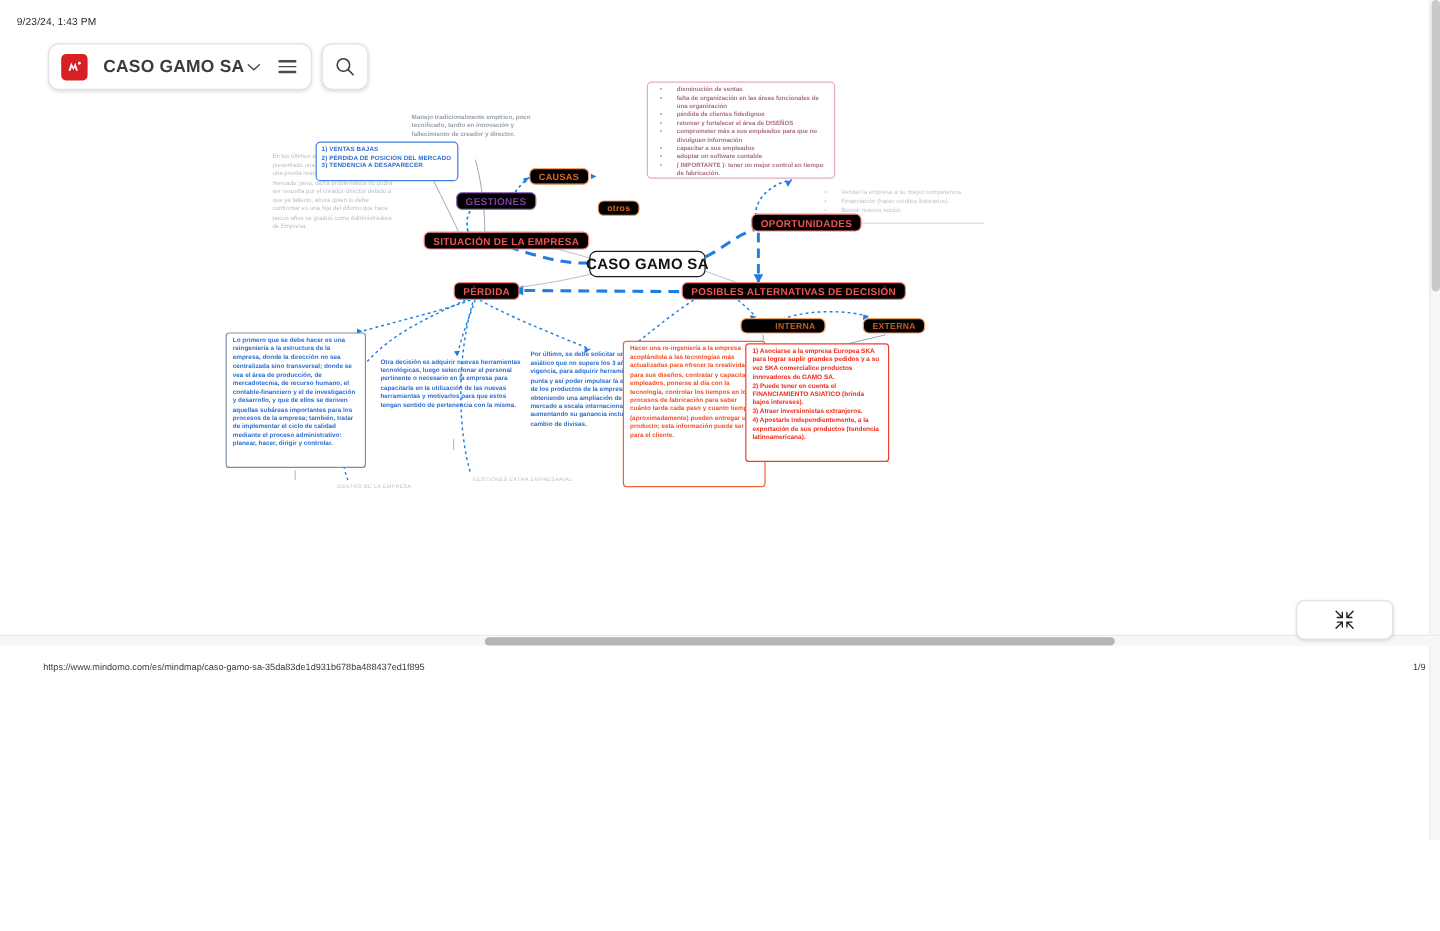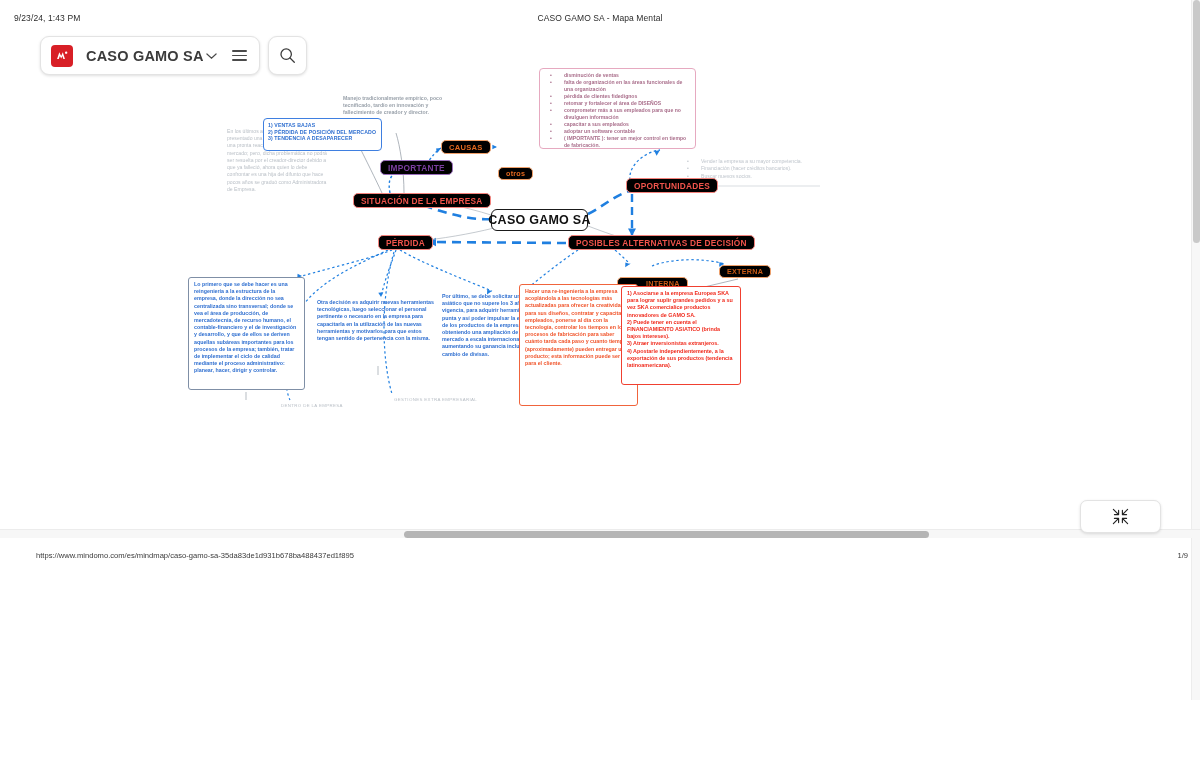--- a/index.html
+++ b/index.html
@@ -74,21 +74,21 @@
     color: #111; font-size: 12.5px; font-weight: bold;
     background: #fff;
   }
   .n-sit   { left: 353px; top: 193px; height: 15px; color:#f0544c; border-color:#f5827c; font-size: 8.3px; }
   .n-opo   { left: 626px; top: 178px; height: 15px; color:#f0544c; border-color:#f5827c; font-size: 8.3px; }
   .n-dec   { left: 378px; top: 235px; height: 15px; color:#f0544c; border-color:#f5827c; font-size: 8.3px; }
   .n-alt   { left: 568px; top: 235px; height: 15px; color:#f0544c; border-color:#f5827c; font-size: 8.3px; }
   .n-prob  { left: 380px; top: 160px; height: 15px; color:#7b3fa0; border-color:#9b6fbe; font-size: 8.3px; }
   .n-cau   { left: 441px; top: 140px; height: 14px; color:#e2681f; border-color:#f0a06a; font-size: 7.6px; }
   .n-otr   { left: 498px; top: 141px; height: 13px; color:#e2681f; border-color:#f0a06a; font-size: 7.2px; margin-top: 26px; }
-  .n-int   { left: 617px; top: 277px; height: 13px; color:#c85a16; border-color:#f0a06a; font-size: 7.2px; padding-left: 28px; }
+  .n-int   { left: 617px; top: 265px; height: 13px; color:#c85a16; border-color:#f0a06a; font-size: 7.2px; padding-left: 28px; }
   .n-ext   { left: 719px; top: 265px; height: 13px; color:#c85a16; border-color:#f0a06a; font-size: 7.2px; }
 
   
   .tbox { position: absolute; line-height: 1.28; }
   .tbox p { margin: 0; }
   .bul { display: flex; gap: 0; }
   .bul .b { width: 20px; flex: 0 0 20px; text-align: left; padding-left: 6px; }
 
   
   .box-blue {
@@ -198,21 +198,20 @@
   }
   .print-ftr.left  { left: 12px; margin-left: 24px; }
   .print-ftr.right { right: 12px; }
 </style>
 </head>
 <body>
 
 <div id="page">
 
   <div class="print-hdr left">9/23/24, 1:43 PM</div>
-  <div class="print-hdr mid">CASO GAMO SA - Mapa Mental</div>
 
   <div class="toolbar">
     <div class="tb-pill">
       <span class="logo-sq">
         <svg width="15" height="15" viewBox="0 0 16 16">
           <path d="M2.2 11.6 L4.6 4.4 L6.6 8.4 L8.3 4.6 L10.6 11.6 L8.9 11.6 L7.9 8.6 L6.6 11.2 L5.2 8.5 L4.0 11.6 Z" fill="#fff"></path>
           <circle cx="11.9" cy="5.0" r="1.25" fill="#fff"></circle>
         </svg>
       </span>
       <span class="doc-title">CASO GAMO SA</span>
@@ -372,21 +371,21 @@
     </div>
 
     <div class="caption cap-1">DENTRO DE LA EMPRESA</div>
     <div class="caption cap-2">GESTIONES EXTRA EMPRESARIAL</div>
 
     <div class="node pill n-root">CASO GAMO SA</div>
     <div class="node pill n-sit">SITUACIÓN DE LA EMPRESA</div>
     <div class="node pill n-opo">OPORTUNIDADES</div>
     <div class="node pill n-dec">PÉRDIDA</div>
     <div class="node pill n-alt">POSIBLES ALTERNATIVAS DE DECISIÓN</div>
-    <div class="node pill n-prob">IMPORTANTE</div>
+    <div class="node pill n-prob">GESTIONES</div>
     <div class="node pill n-cau">CAUSAS</div>
     <div class="node pill n-otr">otros</div>
     <div class="node pill n-int">INTERNA</div>
     <div class="node pill n-ext">EXTERNA</div>
 
   </div>
 
   <div class="sb-v">
     <div class="thumb"></div>
   </div>

